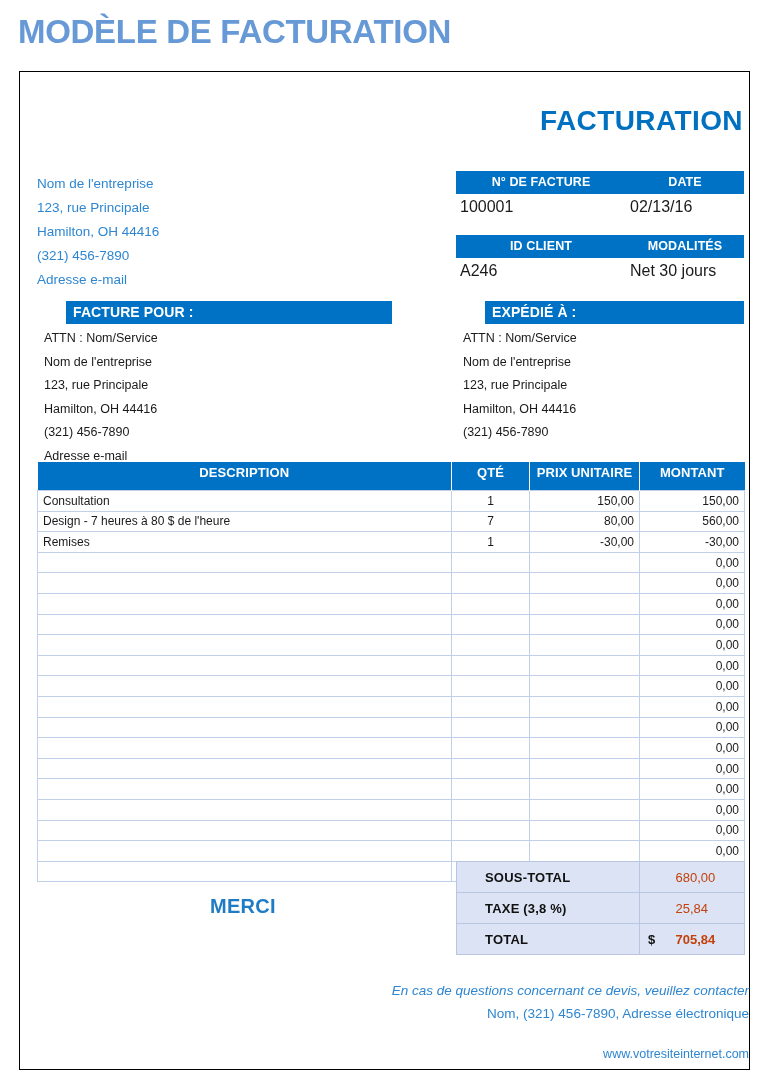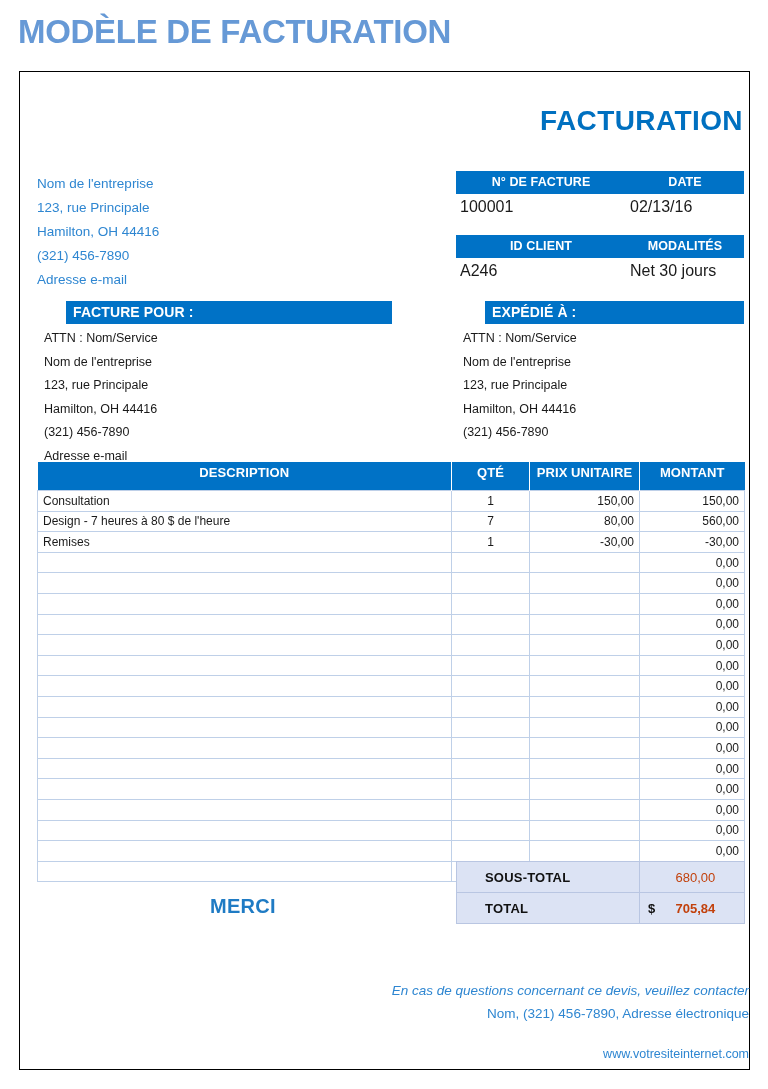--- a/index.html
+++ b/index.html
@@ -487,20 +487,25 @@
             <col class="t-label">
             <col class="t-cur">
             <col class="t-val">
           </colgroup>
         <tbody>
           <tr>
             <td class="t-label">SOUS-TOTAL</td>
             <td class="t-cur"></td>
             <td class="t-val">680,00</td>
           </tr>
+          <tr>
+            <td class="t-label">TAXE (3,8 %)</td>
+            <td class="t-cur"></td>
+            <td class="t-val">25,84</td>
+          </tr>
           <tr class="total-row">
             <td class="t-label">TOTAL</td>
             <td class="t-cur">$</td>
             <td class="t-val">705,84</td>
           </tr>
         </tbody>
       </table>
 
       <div id="footer">
         <div id="footer-line1">En cas de questions concernant ce devis, veuillez contacter</div>

